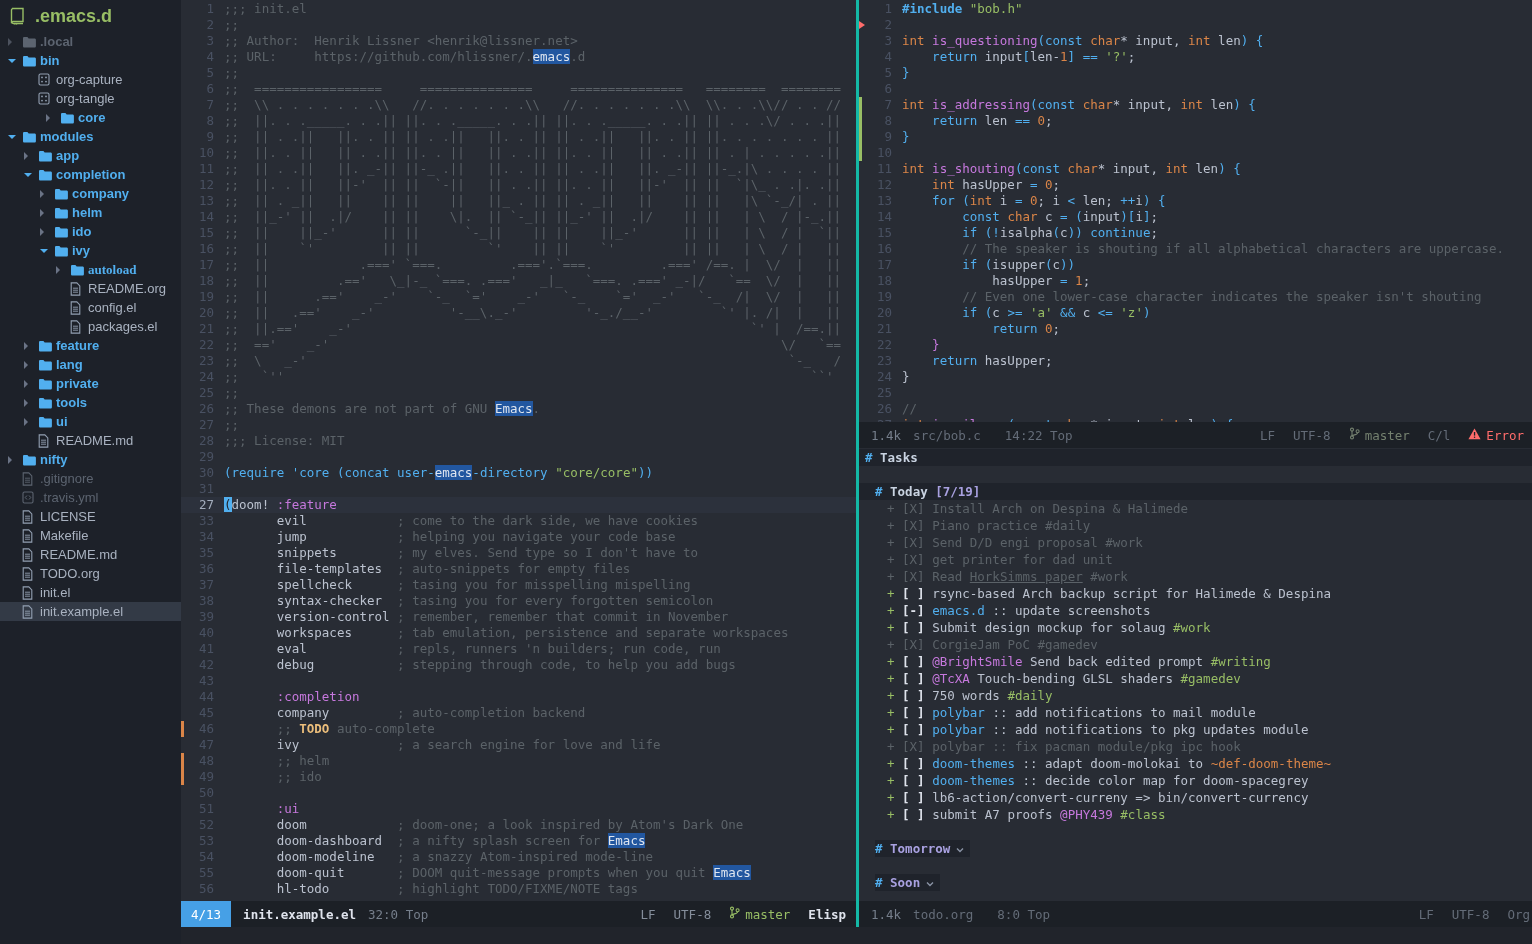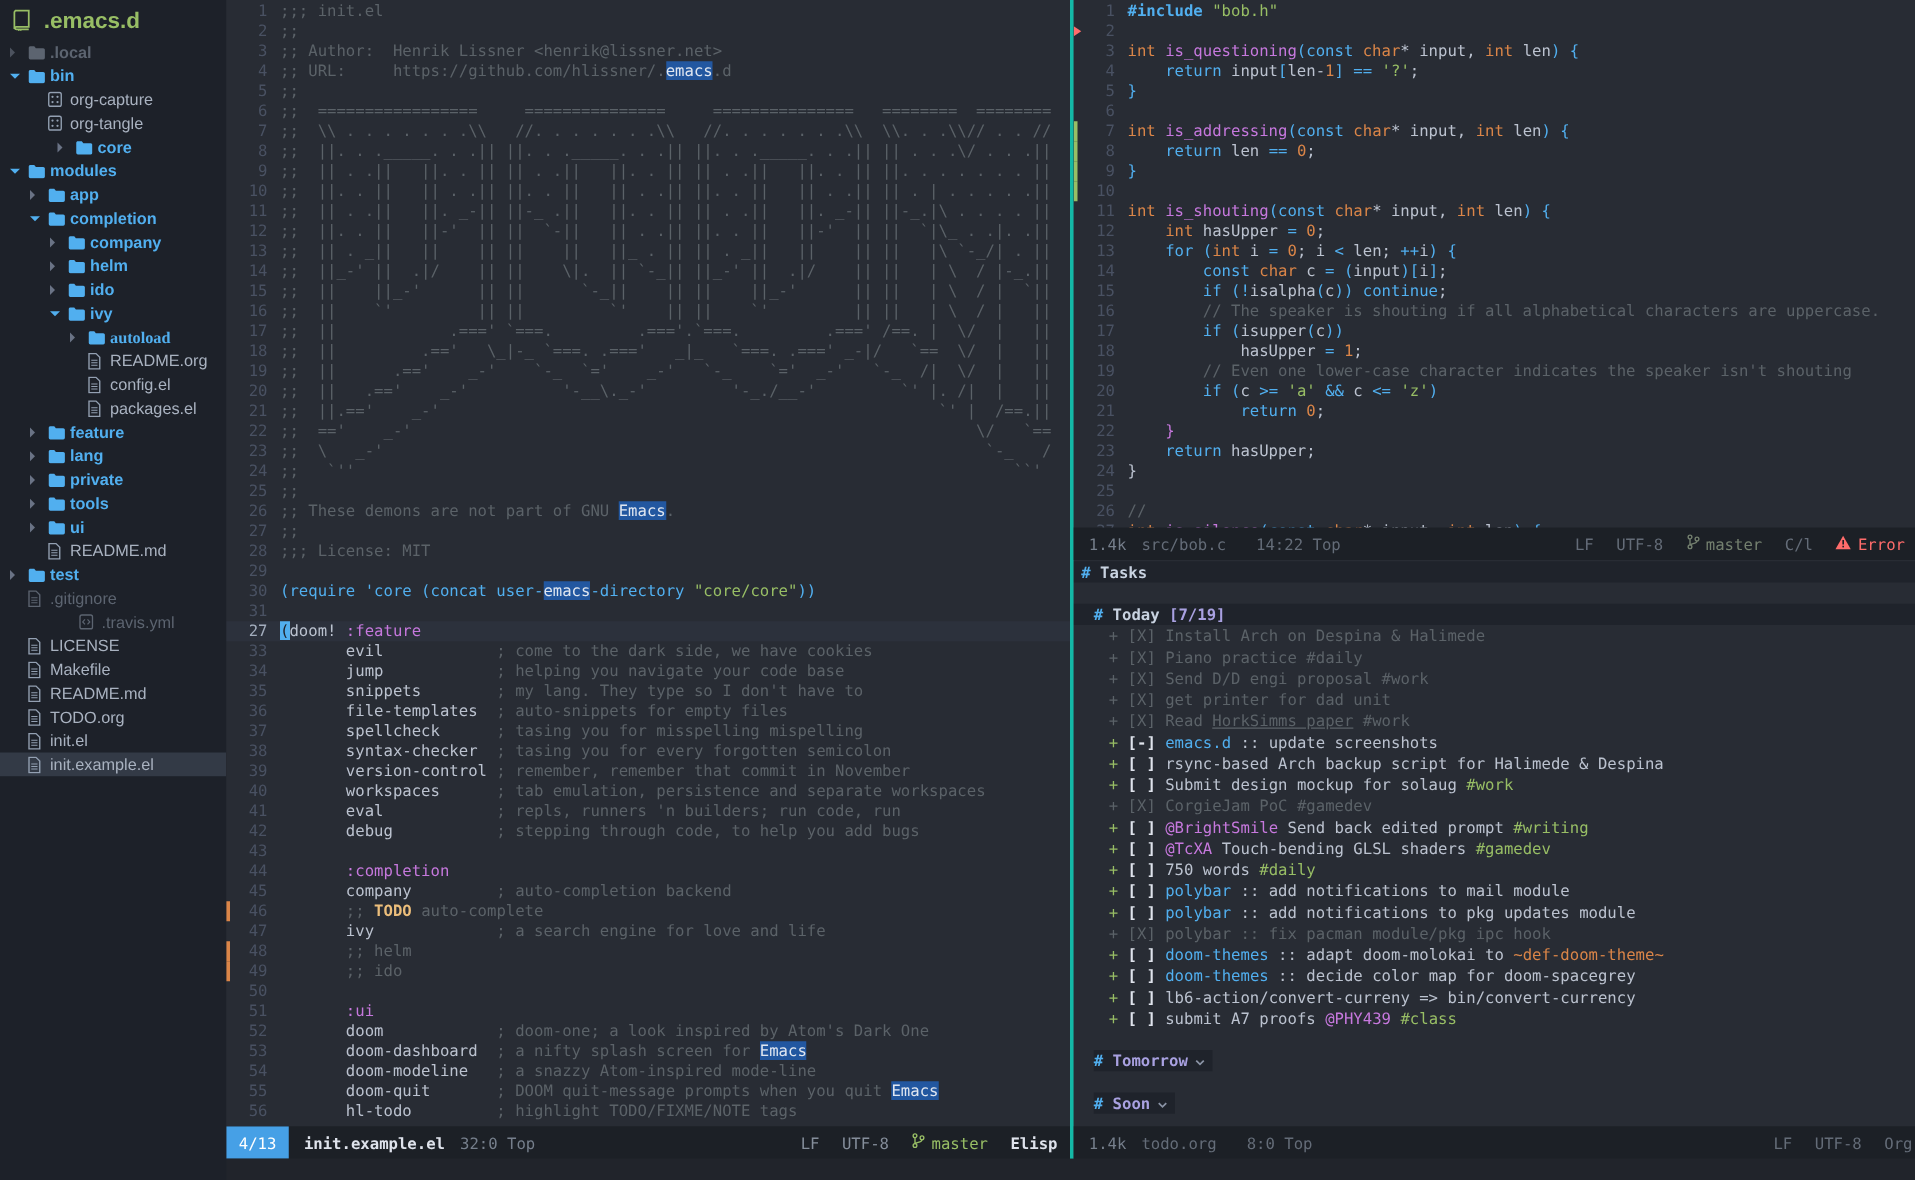--- a/index.html
+++ b/index.html
@@ -345,33 +345,33 @@
         </div>
         <div class="srow" style="padding-left: 8px;">
           <span class="tchev closed">
             <i></i>
           </span>
           <span class="ticon" style="color: rgb(81, 175, 239);">
             <svg width="14" height="12" viewBox="0 0 14 12">
               <path d="M1 2.2C1 1.5 1.6 1 2.3 1h3.1l1.3 1.5h5.9c.7 0 1.3.6 1.3 1.3v6.4c0 .7-.6 1.3-1.3 1.3H2.3C1.6 11.5 1 10.9 1 10.2z" fill="currentColor"></path>
             </svg>
           </span>
-          <span class="lab-dir">test</span>
+          <span class="lab-dir">nifty</span>
         </div>
         <div class="srow dimmed" style="padding-left: 8px;">
           <span class="tchev"></span>
           <span class="ticon" style="color: rgb(92, 100, 112);">
             <svg width="11" height="14" viewBox="0 0 11 14">
               <path d="M1.2.9h5.6l3 3v9.2H1.2z" fill="none" stroke="currentColor" stroke-width="1.1"></path>
               <path d="M3 6.2h5M3 8.2h5M3 10.2h5" stroke="currentColor" stroke-width=".9"></path>
             </svg>
           </span>
           <span class="lab-file">.gitignore</span>
         </div>
-        <div class="srow dimmed" style="padding-left: 8px; justify-content: center;">
+        <div class="srow dimmed" style="padding-left: 8px;">
           <span class="tchev"></span>
           <span class="ticon" style="color: rgb(92, 100, 112);">
             <svg width="12" height="13" viewBox="0 0 12 13">
               <rect x="1" y="1" width="10" height="11" rx="1.5" fill="none" stroke="currentColor" stroke-width="1.1"></rect>
               <path d="M5 4.5 3.2 6.5 5 8.5M7 4.5l1.8 2L7 8.5" fill="none" stroke="currentColor" stroke-width="1"></path>
             </svg>
           </span>
           <span class="lab-file">.travis.yml</span>
         </div>
         <div class="srow" style="padding-left: 8px;">
@@ -469,21 +469,21 @@
             <div class="line"><span class="ln">25</span><span class="cm">;;</span></div>
             <div class="line"><span class="ln">26</span><span class="cm">;; These demons are not part of GNU </span><span class="cm hl">Emacs</span><span class="cm">.</span></div>
             <div class="line"><span class="ln">27</span><span class="cm">;;</span></div>
             <div class="line"><span class="ln">28</span><span class="cm">;;; License: MIT</span></div>
             <div class="line"><span class="ln">29</span></div>
             <div class="line"><span class="ln">30</span><span class="kw">(require 'core (concat user-</span><span class="kw hl">emacs</span><span class="kw">-directory </span><span class="str">"core/core"</span><span class="kw">))</span></div>
             <div class="line"><span class="ln">31</span></div>
             <div class="line cur"><span class="ln">27</span><span class="cursor">(</span><span class="fg">doom! </span><span class="kwd">:feature</span></div>
             <div class="line"><span class="ln">33</span><span class="fg">       evil            </span><span class="cm">; come to the dark side, we have cookies</span></div>
             <div class="line"><span class="ln">34</span><span class="fg">       jump            </span><span class="cm">; helping you navigate your code base</span></div>
-            <div class="line"><span class="ln">35</span><span class="fg">       snippets        </span><span class="cm">; my lang. They type so I don't have to</span></div>
+            <div class="line"><span class="ln">35</span><span class="fg">       snippets        </span><span class="cm">; my elves. Send type so I don't have to</span></div>
             <div class="line"><span class="ln">36</span><span class="fg">       file-templates  </span><span class="cm">; auto-snippets for empty files</span></div>
             <div class="line"><span class="ln">37</span><span class="fg">       spellcheck      </span><span class="cm">; tasing you for misspelling mispelling</span></div>
             <div class="line"><span class="ln">38</span><span class="fg">       syntax-checker  </span><span class="cm">; tasing you for every forgotten semicolon</span></div>
             <div class="line"><span class="ln">39</span><span class="fg">       version-control </span><span class="cm">; remember, remember that commit in November</span></div>
             <div class="line"><span class="ln">40</span><span class="fg">       workspaces      </span><span class="cm">; tab emulation, persistence and separate workspaces</span></div>
             <div class="line"><span class="ln">41</span><span class="fg">       eval            </span><span class="cm">; repls, runners 'n builders; run code, run</span></div>
             <div class="line"><span class="ln">42</span><span class="fg">       debug           </span><span class="cm">; stepping through code, to help you add bugs</span></div>
             <div class="line"><span class="ln">43</span></div>
             <div class="line"><span class="ln">44</span><span class="fg">       </span><span class="kwd">:completion</span></div>
             <div class="line"><span class="ln">45</span><span class="fg">       company         </span><span class="cm">; auto-completion backend</span></div>
@@ -582,22 +582,22 @@
         <div class="win-bottom">
           <div class="buf" id="tbuf">
               <div class="tline band" style="padding-left: 6px;"><span class="hh"># </span><span class="ht">Tasks</span></div>
               <div class="tline" style="padding-left: 6px;"></div>
               <div class="tline band" style="padding-left: 16px;"><span class="hh"># </span><span class="ht">Today </span><span class="hc">[7/19]</span></div>
               <div class="tline" style="padding-left: 28px;"><span class="done">+ </span><span class="done">[X] Install Arch on Despina &amp; Halimede</span></div>
               <div class="tline" style="padding-left: 28px;"><span class="done">+ </span><span class="done">[X] Piano practice #daily</span></div>
               <div class="tline" style="padding-left: 28px;"><span class="done">+ </span><span class="done">[X] Send D/D engi proposal #work</span></div>
               <div class="tline" style="padding-left: 28px;"><span class="done">+ </span><span class="done">[X] get printer for dad unit</span></div>
               <div class="tline" style="padding-left: 28px;"><span class="done">+ </span><span class="done">[X] Read </span><span class="done ulink">HorkSimms paper</span><span class="done"> #work</span></div>
+              <div class="tline" style="padding-left: 28px;"><span class="plus">+ </span><span class="chk">[ ]</span><span class="fg"> rsync-based Arch backup script for Halimede &amp; Despina</span></div>
               <div class="tline" style="padding-left: 28px;"><span class="plus">+ </span><span class="chk">[-]</span><span class="fg"> </span><span class="proj">emacs.d</span><span class="fg"> :: update screenshots</span></div>
-              <div class="tline" style="padding-left: 28px;"><span class="plus">+ </span><span class="chk">[ ]</span><span class="fg"> rsync-based Arch backup script for Halimede &amp; Despina</span></div>
               <div class="tline" style="padding-left: 28px;"><span class="plus">+ </span><span class="chk">[ ]</span><span class="fg"> Submit design mockup for solaug </span><span class="tag">#work</span></div>
               <div class="tline" style="padding-left: 28px;"><span class="done">+ </span><span class="done">[X] CorgieJam PoC #gamedev</span></div>
               <div class="tline" style="padding-left: 28px;"><span class="plus">+ </span><span class="chk">[ ]</span><span class="fg"> </span><span class="at">@BrightSmile</span><span class="fg"> Send back edited prompt </span><span class="tag">#writing</span></div>
               <div class="tline" style="padding-left: 28px;"><span class="plus">+ </span><span class="chk">[ ]</span><span class="fg"> </span><span class="at">@TcXA</span><span class="fg"> Touch-bending GLSL shaders </span><span class="tag">#gamedev</span></div>
               <div class="tline" style="padding-left: 28px;"><span class="plus">+ </span><span class="chk">[ ]</span><span class="fg"> 750 words </span><span class="tag">#daily</span></div>
               <div class="tline" style="padding-left: 28px;"><span class="plus">+ </span><span class="chk">[ ]</span><span class="fg"> </span><span class="proj">polybar</span><span class="fg"> :: add notifications to mail module</span></div>
               <div class="tline" style="padding-left: 28px;"><span class="plus">+ </span><span class="chk">[ ]</span><span class="fg"> </span><span class="proj">polybar</span><span class="fg"> :: add notifications to pkg updates module</span></div>
               <div class="tline" style="padding-left: 28px;"><span class="done">+ </span><span class="done">[X] polybar :: fix pacman module/pkg ipc hook</span></div>
               <div class="tline" style="padding-left: 28px;"><span class="plus">+ </span><span class="chk">[ ]</span><span class="fg"> </span><span class="proj">doom-themes</span><span class="fg"> :: adapt doom-molokai to </span><span class="codeinl">~def-doom-theme~</span></div>
               <div class="tline" style="padding-left: 28px;"><span class="plus">+ </span><span class="chk">[ ]</span><span class="fg"> </span><span class="proj">doom-themes</span><span class="fg"> :: decide color map for doom-spacegrey</span></div>

